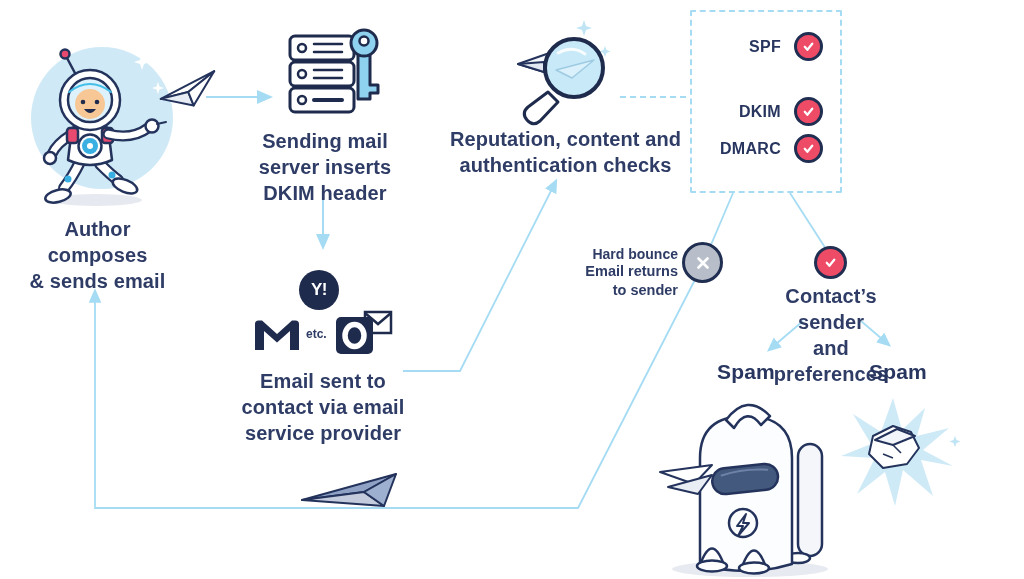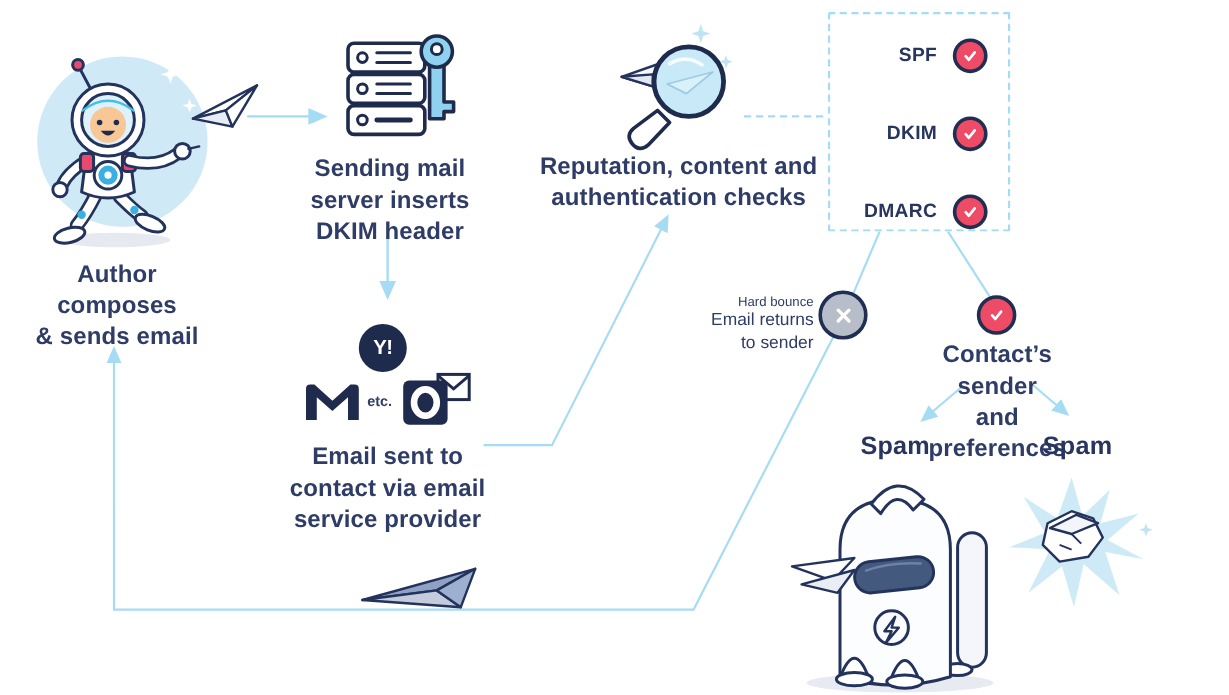--- a/index.html
+++ b/index.html
@@ -1,23 +1,23 @@
 <!DOCTYPE html>
 <html><head>
 <meta charset="utf-8">
 <style>
   html,body{margin:0;padding:0;background:#fff;}
   .canvas{position:relative;width:1024px;height:579px;background:#ffffff;overflow:hidden;
           font-family:"Liberation Sans",sans-serif;color:#2e3c66;}
   .abs{position:absolute;}
   .caption{font-size:20px;line-height:1.3;font-weight:600;text-align:center;
            white-space:pre-line;color:#2e3c66;letter-spacing:.1px;}
-  .caption-r{font-size:14.5px;line-height:1.32;font-weight:400;text-align:right;
+  .caption-r{font-size:14.5px;line-height:1.32;font-weight:700;text-align:right;
              white-space:pre-line;color:#2e3c66;}
-  .hb-title{font-size:11px;font-weight:400;color:#2e3c66;}
+  .hb-title{font-size:14px;font-weight:700;color:#2e3c66;}
   .big-label{font-size:21px;font-weight:700;text-align:center;color:#28365f;letter-spacing:.2px;}
   .auth-box{border:2px dashed #a5dcf4;border-radius:2px;box-sizing:border-box;}
   .auth-row{display:flex;justify-content:flex-end;align-items:center;gap:13px;padding-right:17px;padding-left:20px;}
   .auth-label{font-size:16px;font-weight:700;color:#28365f;letter-spacing:.3px;}
   .chk{width:29px;height:29px;border-radius:50%;background:#ee4b66;border:3px solid #202e52;
        box-sizing:border-box;display:flex;align-items:center;justify-content:center;flex:0 0 auto;}
   .chk svg{width:15px;height:15px;display:block;}
   .chk-lg{width:33px;height:33px;}
   .xc{width:41px;height:41px;border-radius:50%;background:#b7bec9;border:3.5px solid #202e52;
       box-sizing:border-box;display:flex;align-items:center;justify-content:center;}
@@ -174,21 +174,21 @@
       </span>
     </div>
     <div class="auth-row" style="margin-top:36px;">
       <span class="auth-label">DKIM</span>
       <span class="chk">
         <svg viewBox="0 0 24 24">
             <path d="M6 12.5 l4.2 4.8 L18 7.5" stroke="#fff" stroke-width="3.6" fill="none" stroke-linecap="round" stroke-linejoin="round"></path>
           </svg>
       </span>
     </div>
-    <div class="auth-row" style="margin-top:36px;">
+    <div class="auth-row" style="margin-top:8px;">
       <span class="auth-label">DMARC</span>
       <span class="chk">
         <svg viewBox="0 0 24 24">
             <path d="M6 12.5 l4.2 4.8 L18 7.5" stroke="#fff" stroke-width="3.6" fill="none" stroke-linecap="round" stroke-linejoin="round"></path>
           </svg>
       </span>
     </div>
   </div>
 
   <div class="abs" style="left:552px;top:246px;width:126px;text-align:right;z-index:1;">

